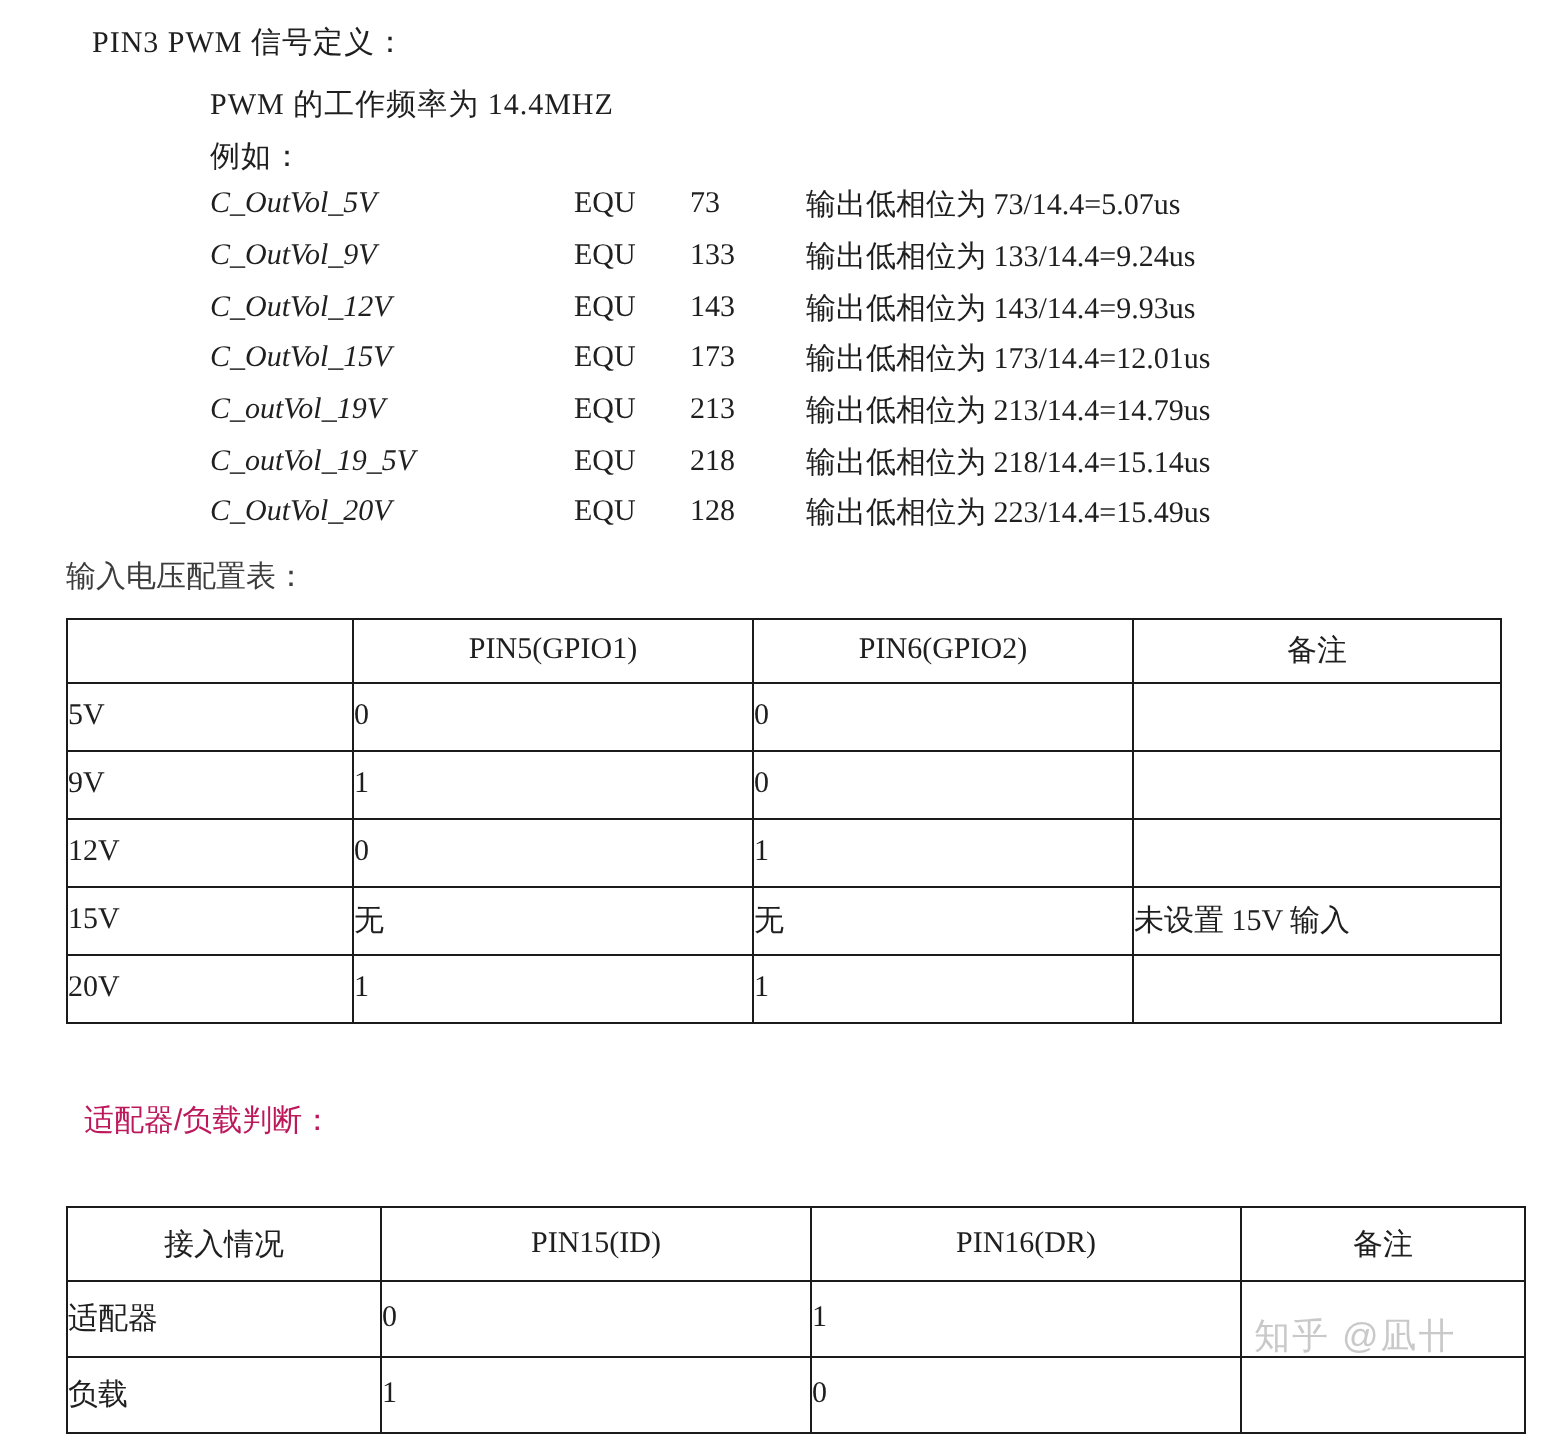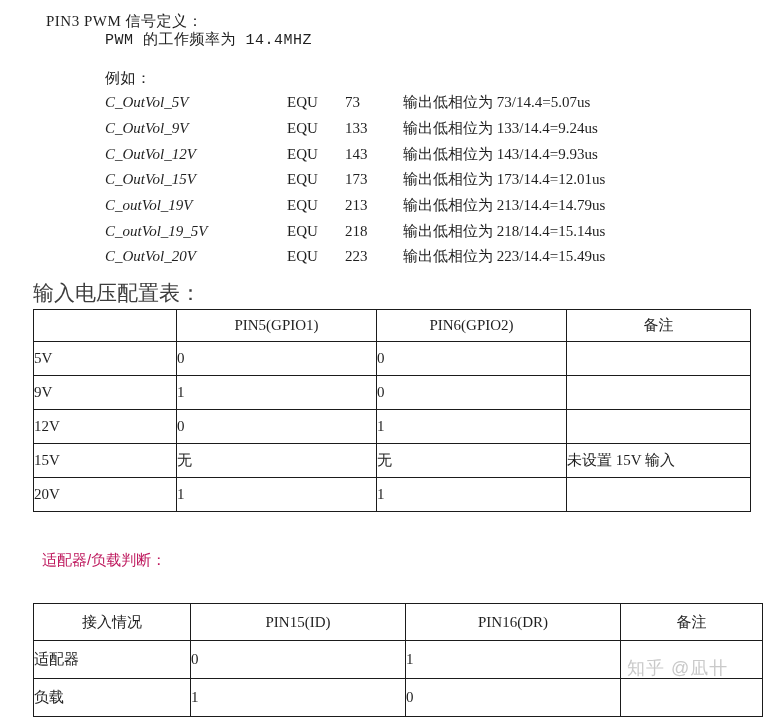--- a/index.html
+++ b/index.html
@@ -10,35 +10,35 @@
     background: #ffffff;
     overflow: hidden;
     font-family: "Liberation Serif", "DejaVu Serif", serif;
     color: #1f1f1f;
     font-size: 15px;
   }
   .abs { position: absolute; white-space: nowrap; }
 
   
   .doc-title   { left: 46px;  top: 12px;  letter-spacing: 0.5px; }
-  .freq-line   { left: 105px; top: 30px;  letter-spacing: 0.5px; font-family: Liberation Mono, monospace; }
+  .freq-line   { left: 105px; top: 43px;  letter-spacing: 0.5px; }
   .example-lbl { left: 105px; top: 69px;  letter-spacing: 0.5px; }
 
   .equ-list { position: absolute; left: 105px; top: 90px; width: 600px; }
   .equ-row  { display: flex; height: 25.7px; align-items: center; }
   .equ-name { width: 182px; font-style: italic; }
   .equ-op   { width: 58px; }
   .equ-val  { width: 58px; font-family: Liberation Serif, serif; }
   .equ-desc { flex: 1; }
 
   
   .t1-caption {
     left: 33px; top: 279px;
     font-family: Liberation Sans, sans-serif;
-    color: #3d3d3d; font-size: 21px;
+    color: #3d3d3d; font-size: 15px;
   }
   .t2-caption {
     left: 42px; top: 551px;
     font-family: "Liberation Sans", "DejaVu Sans", sans-serif;
     color: #be185d; font-size: 15px;
   }
 
   
   table { border-collapse: collapse; table-layout: fixed; position: absolute; }
   th, td {
@@ -109,21 +109,21 @@
     </div>
     <div class="equ-row">
       <span class="equ-name">C_outVol_19_5V</span>
       <span class="equ-op">EQU</span>
       <span class="equ-val">218</span>
       <span class="equ-desc">输出低相位为 218/14.4=15.14us</span>
     </div>
     <div class="equ-row">
       <span class="equ-name">C_OutVol_20V</span>
       <span class="equ-op">EQU</span>
-      <span class="equ-val">223</span>
+      <span class="equ-val">128</span>
       <span class="equ-desc">输出低相位为 223/14.4=15.49us</span>
     </div>
   </div>
 
   <div class="abs t1-caption">输入电压配置表：</div>
 
   <table class="tbl1">
     <colgroup>
       <col style="width:143px">
         <col style="width:200px">

